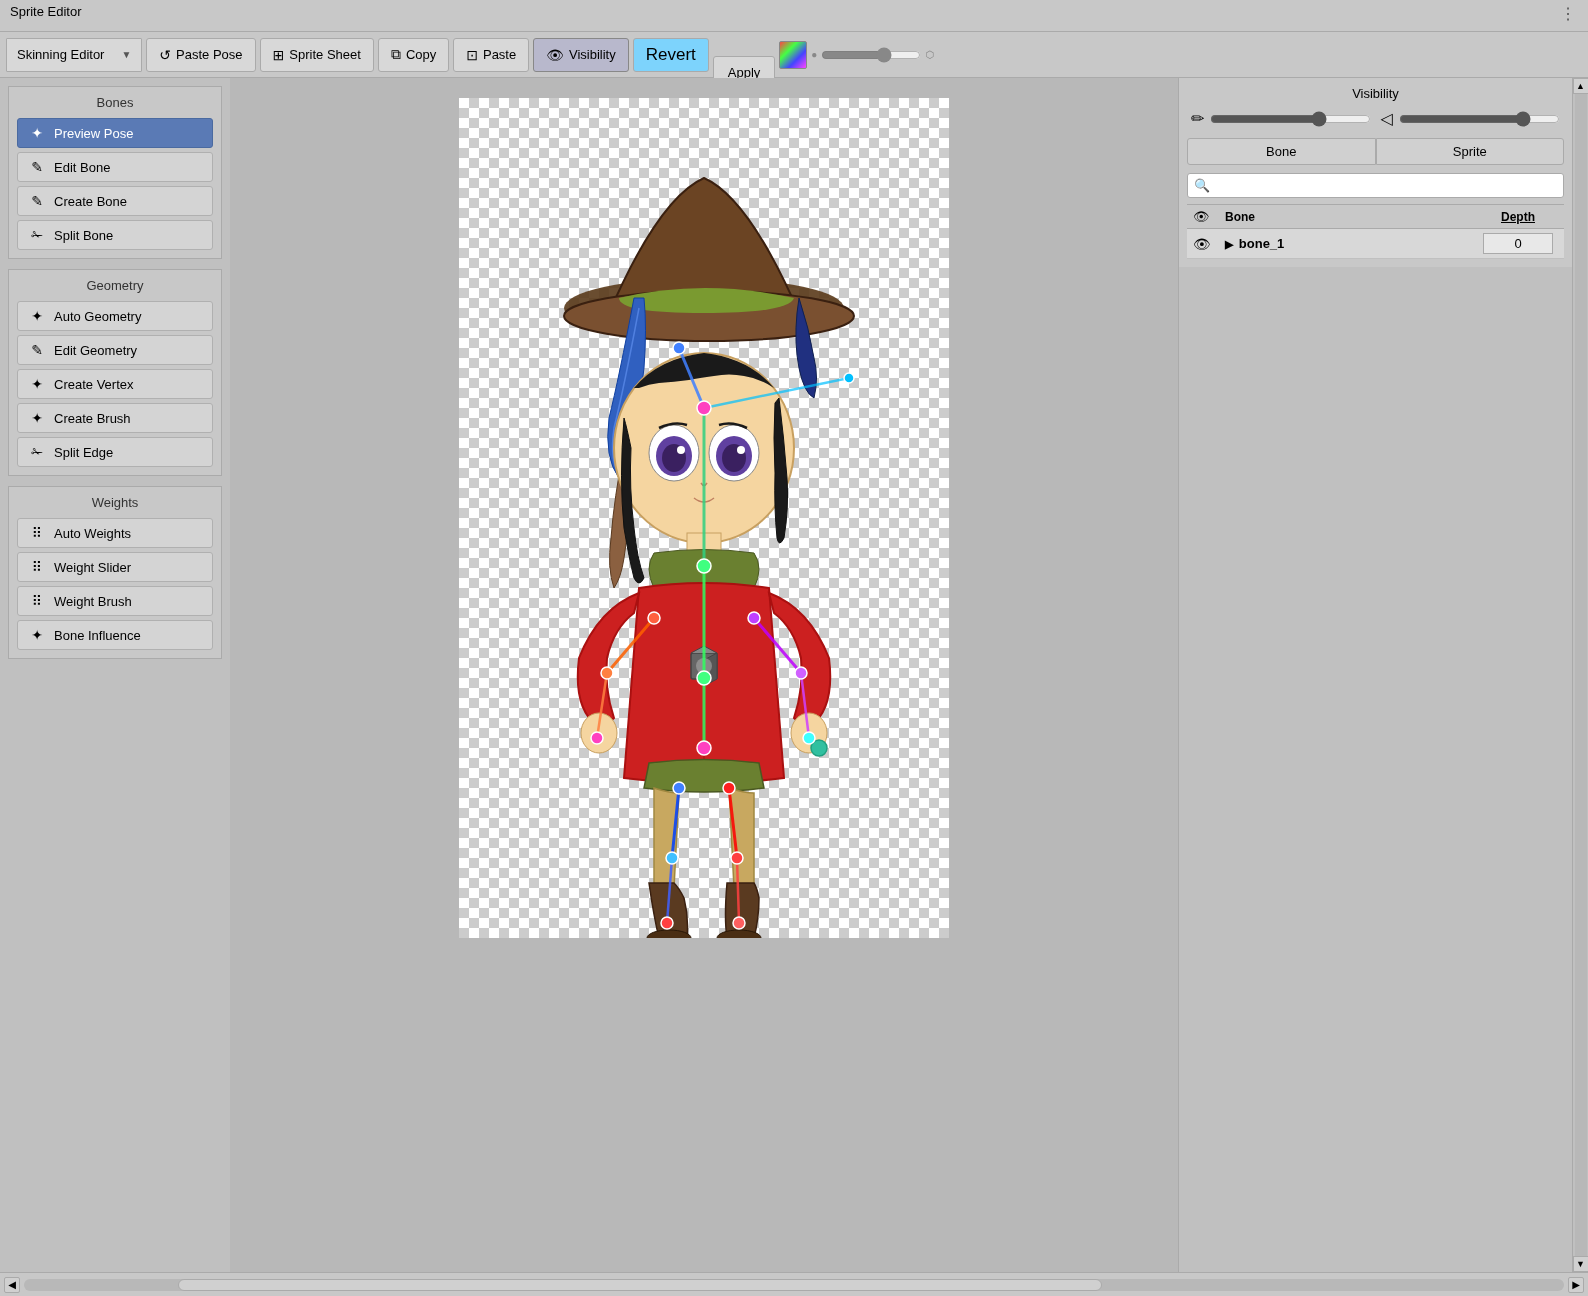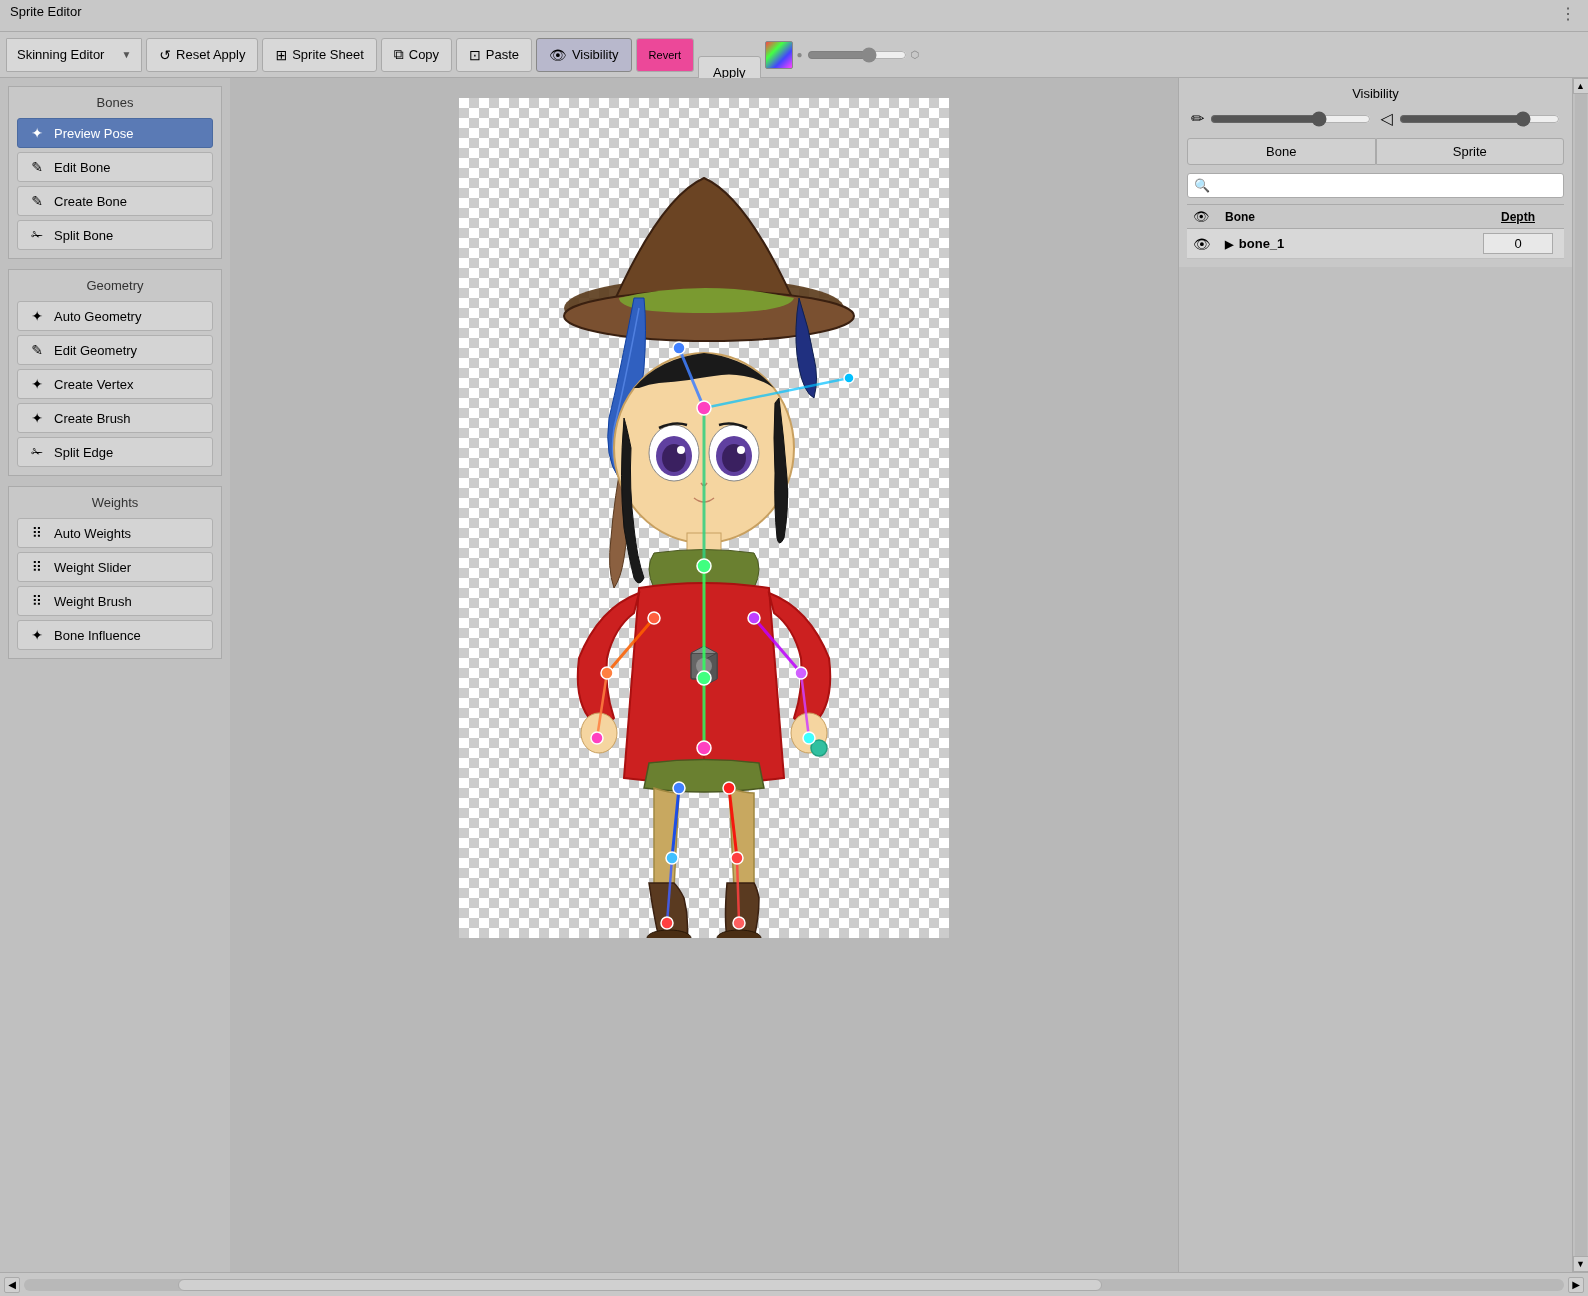--- a/index.html
+++ b/index.html
@@ -78,26 +78,26 @@
       padding: 5px 12px;
       cursor: pointer;
       font-size: 13px;
       display: flex;
       align-items: center;
       gap: 5px;
       height: 34px;
     }
 
     .revert-btn {
-      background: #ec4899;
+      background: #7dd3fc;
       border: 1px solid #aaa;
       border-radius: 3px;
       padding: 5px 12px;
       cursor: pointer;
-      font-size: 11px;
+      font-size: 17px;
       height: 34px;
     }
     .apply-btn {
       background: #d8d8d8;
       border: 1px solid #aaa;
       border-radius: 3px;
       padding: 5px 14px;
       cursor: pointer;
       font-size: 13px;
       height: 34px;
@@ -385,21 +385,21 @@
   <span class="title-bar-dots">⋮</span>
 </div>
 
 <div class="toolbar">
   <button class="skinning-editor-btn">
     <span>Skinning Editor</span>
     <span class="dropdown-arrow">▼</span>
   </button>
   <button class="toolbar-btn">
     <span class="toolbar-btn-icon">↺</span>
-    <span>Reset Apply</span>
+    <span>Paste Pose</span>
   </button>
   <button class="toolbar-btn">
     <span class="toolbar-btn-icon">⊞</span>
     <span>Sprite Sheet</span>
   </button>
   <button class="toolbar-btn">
     <span class="toolbar-btn-icon">⧉</span>
     <span>Copy</span>
   </button>
   <button class="toolbar-btn">

